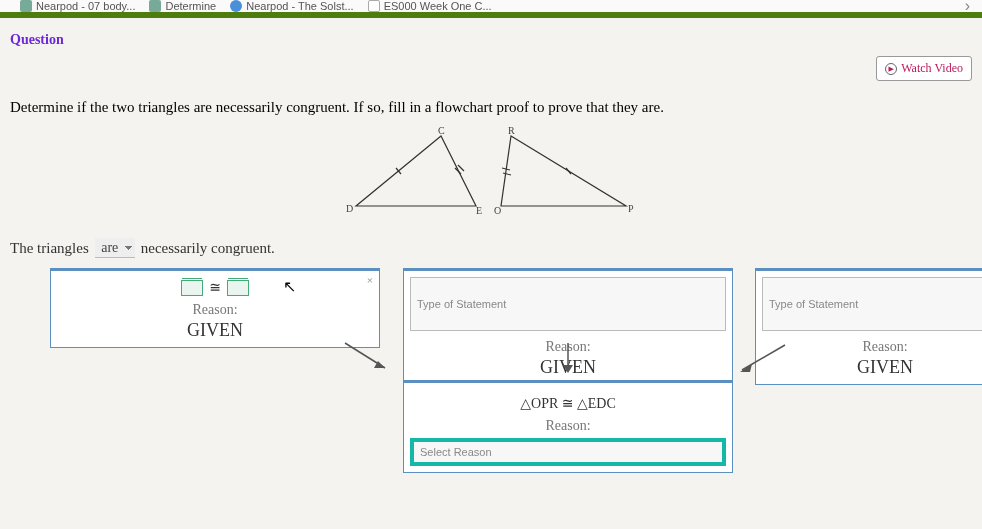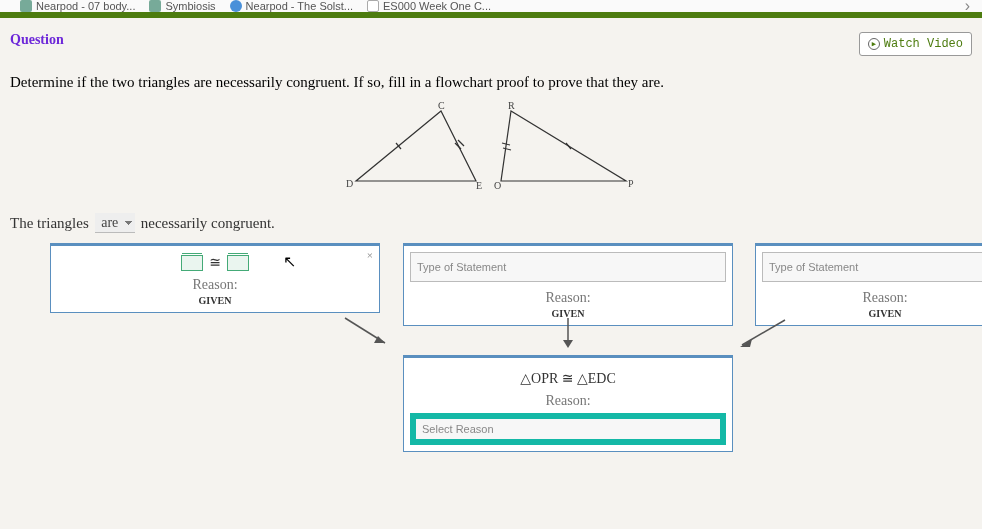--- a/index.html
+++ b/index.html
@@ -46,23 +46,24 @@
     }
     .watch-btn {
       border: 1px solid #999;
       background: #fff;
       padding: 4px 8px;
       font-size: 12px;
       display: flex;
       align-items: center;
       gap: 4px;
       border-radius: 3px;
-      font-family: Liberation Mono, monospace;
-      color: #4d7c0f;
+      font-family: Liberation Serif, serif;
+      color: #be185d;
       cursor: pointer;
+      margin-top: 24px;
     }
     .watch-btn .play { width:12px;height:12px;border:1px solid #666;border-radius:50%;display:flex;align-items:center;justify-content:center;font-size:7px; }
     .prompt {
       margin-top: 18px;
       font-size: 15px;
       color: #000000;
     }
     .diagram {
       display: flex;
       justify-content: center;
@@ -117,74 +118,73 @@
       font-family: 'Times New Roman', serif;
       font-size: 14px;
     }
     .card .type-dd {
       width: calc(100% - 12px);
       margin: 6px;
       border: 1px solid #bbb;
       background: #f7f7f7;
       font-size: 11px;
       color: #888;
-      padding: 8px 6px;
+      padding: 20px 6px;
       text-align: left;
       font-family: Arial, sans-serif;
       appearance:none;
       cursor:pointer;
     }
     .card .reason-lbl {
       font-size: 14px;
       color: #777;
       padding-top:2px;
     }
     .card .reason-val {
-      font-size: 10px;
+      font-size: 18px;
       padding: 2px 0 6px 0;
       font-family: 'Times New Roman', serif;
-      font-weight: bold;
     }
     .card .x {
       position:absolute; top:3px; right:6px; font-size:11px; color:#888; cursor:pointer;
     }
     .congr-boxes {
       display:flex; gap:6px; align-items:center; justify-content:center; font-size:14px;
     }
     .congr-boxes .seg {
       display:inline-block; width:22px; height:16px; border:1px solid #4a7; background:#eaf5ef; position:relative;
     }
     .congr-boxes .seg::before { content:""; position:absolute; top:-3px; left:0; right:0; height:1px; background:#4a7; }
     .arrow-svg { position:absolute; pointer-events:none; }
     .cursor-icon { position:absolute; font-size:16px; color:#000; }
     .reason-dd {
       width: calc(100% - 12px);
       margin: 4px 6px 6px 6px;
-      border: 6px solid #14b8a6;
+      border: 4px solid #14b8a6;
       background: #f7f7f7;
       font-size: 11px;
       color: #888;
       padding: 4px 6px;
       text-align: left;
       font-family: Arial, sans-serif;
       appearance:none;
       cursor:pointer;
     }
   </style>
 </head>
 <body>
 
 <div class="bookmarks">
   <div class="bm">
       <span class="fav"></span>
       <span>Nearpod - 07 body...</span>
     </div>
   <div class="bm">
       <span class="fav"></span>
-      <span>Symbiosis</span>
+      <span>Determine</span>
     </div>
   <div class="bm">
       <span class="fav blue"></span>
       <span>Nearpod - The Solst...</span>
     </div>
   <div class="bm">
       <span class="fav doc"></span>
       <span>ES000 Week One C...</span>
     </div>
   <span class="arrow">›</span>

